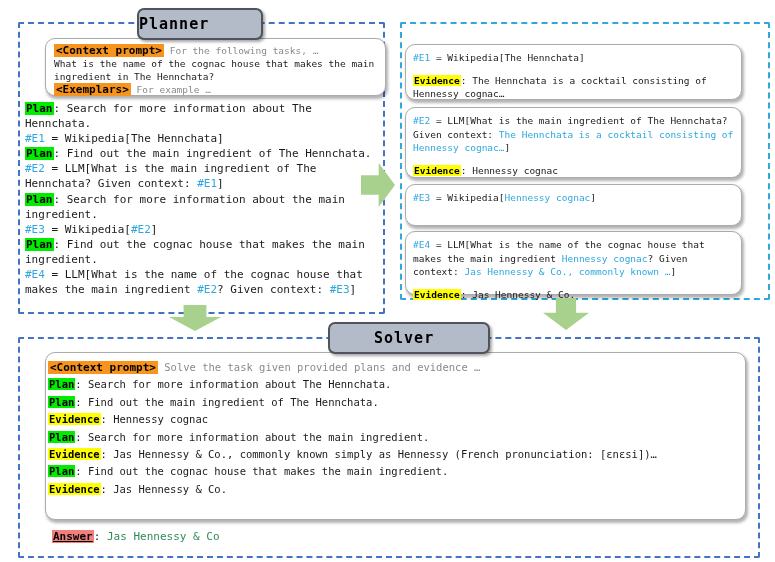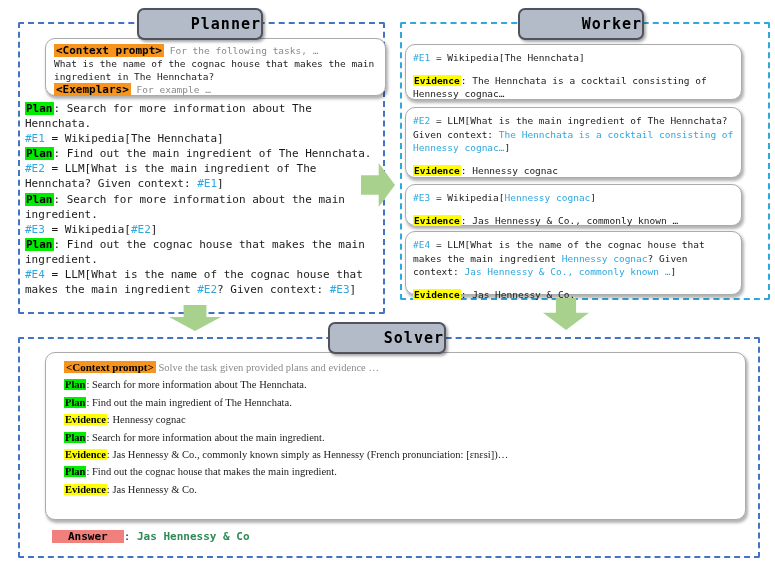--- a/index.html
+++ b/index.html
@@ -21,55 +21,55 @@
     font-family:"DejaVu Sans Mono",monospace;color:#1a1a1a;
   }
   .dashed-box{position:absolute;border:2px dashed var(--planner-border);border-radius:2px;background:transparent;}
   .box-planner{left:18px;top:22px;width:363px;height:288px;border-color:var(--planner-border);}
   .box-worker{left:400px;top:22px;width:366px;height:274px;border-color:var(--worker-border);}
   .box-solver{left:18px;top:337px;width:738px;height:217px;border-color:var(--solver-border);}
   .badge{
     position:absolute;z-index:3;background:var(--badge-bg);
     border:2px solid #50525c;border-radius:7px;
     box-shadow:2px 2px 3px rgba(0,0,0,0.35);
-    display:flex;align-items:center;justify-content:flex-end;
+    display:flex;align-items:center;justify-content:flex-start;
     font-weight:bold;font-size:15px;letter-spacing:1px;color:#000;
   }
   .badge-planner{left:137px;top:8px;width:122px;height:28px;}
   .badge-worker{left:518px;top:8px;width:122px;height:28px;}
-  .badge-solver{left:328px;top:322px;width:114px;height:28px;}
+  .badge-solver{left:328px;top:322px;width:114px;height:28px;padding-left:44px;}
   .card{
     position:absolute;z-index:2;background:#ffffff;
     border:1.5px solid #ababab;border-radius:10px;
     box-shadow:1.5px 2.5px 3px rgba(0,0,0,0.30);
   }
   .tline{white-space:pre-wrap;word-break:normal;}
   
   .sg-plain{color:#1a1a1a;}
   .sg-gray{color:#8a8a8a;}
   .sg-cyan{color:var(--cyan);}
-  .sg-ans{color:var(--ans-green);font-weight:bold;}
+  .sg-ans{color:var(--ans-green);font-weight:normal;}
   .sg-o{background:var(--hl-orange);font-weight:bold;font-size:11px;padding:0 2px;color:#000;}
   .sg-g{background:var(--hl-green);font-weight:bold;padding:0 1px;color:#000;}
   .sg-y{background:var(--hl-yellow);font-weight:bold;padding:0 1px;color:#000;}
-  .sg-r{background:var(--hl-red);font-weight:bold;padding:0 16px;color:#000;}
+  .sg-r{background:var(--hl-red);font-weight:bold;padding:0 1px;color:#000;text-decoration:underline;}
   
   .context-card{left:45px;top:38px;width:341px;height:58px;padding:5px 8px;box-sizing:border-box;
     font-size:9.5px;line-height:13px;}
   .planner-steps{position:absolute;left:25px;top:101px;width:352px;font-size:11px;line-height:15.1px;z-index:1;}
   
   .wcard{left:405px;width:337px;padding:6px 7px;box-sizing:border-box;font-size:9.5px;line-height:13.5px;}
   .wcard .ev{margin-top:9px;}
   .wcard1{top:44px;height:56px;}
   .wcard2{top:107px;height:71px;}
   .wcard3{top:184px;height:42px;}
   .wcard4{top:231px;height:64px;}
   
-  .solver-card{left:45px;top:352px;width:701px;height:168px;padding:6px 18px;box-sizing:border-box;
-    font-size:10.5px;line-height:17.4px;font-family:Liberation Serif, serif;}
+  .solver-card{left:45px;top:352px;width:701px;height:168px;padding:6px 2px;box-sizing:border-box;
+    font-size:10.5px;line-height:17.4px;}
   .answer-line{position:absolute;left:52px;top:529px;font-size:11px;line-height:15px;z-index:2;}
   
   .arrow{position:absolute;background:var(--arrow-green);z-index:4;}
   .arrow-right{left:361px;top:163px;width:34px;height:44px;
     clip-path:polygon(0 28%,52% 28%,52% 0,100% 50%,52% 100%,52% 72%,0 72%);}
   .arrow-down{clip-path:polygon(28% 0,72% 0,72% 46%,100% 46%,50% 100%,0 46%,28% 46%);}
   .arrow-down-left{left:169px;top:305px;width:52px;height:26px;}
   .arrow-down-right{left:543px;top:298px;width:46px;height:32px;}
 </style>
 </head>
@@ -95,34 +95,30 @@
     <div class="tline"><span class="sg-cyan">#E3</span><span class="sg-plain"> = Wikipedia[</span><span class="sg-cyan">#E2</span><span class="sg-plain">]</span></div>
     <div class="tline"><span class="sg-g">Plan</span><span class="sg-plain">: Find out the cognac house that makes the main ingredient.</span></div>
     <div class="tline"><span class="sg-cyan">#E4</span><span class="sg-plain"> = LLM[What is the name of the cognac house that makes the main ingredient </span><span class="sg-cyan">#E2</span><span class="sg-plain">? Given context: </span><span class="sg-cyan">#E3</span><span class="sg-plain">]</span></div>
   </div>
 
   <div class="arrow arrow-right"></div>
   <div class="arrow arrow-down arrow-down-left"></div>
   <div class="arrow arrow-down arrow-down-right"></div>
 
   <div class="dashed-box box-worker"></div>
-  <div class="badge badge-worker">
-    <span>Worker</span>
-  </div>
   <div class="card wcard wcard1">
     <div class="tline"><span class="sg-cyan">#E1</span><span class="sg-plain"> = Wikipedia[The Hennchata]</span></div>
     <div class="tline ev"><span class="sg-y">Evidence</span><span class="sg-plain">: The Hennchata is a cocktail consisting of Hennessy cognac…</span></div>
   </div>
   <div class="card wcard wcard2">
     <div class="tline"><span class="sg-cyan">#E2</span><span class="sg-plain"> = LLM[What is the main ingredient of The Hennchata? Given context: </span><span class="sg-cyan">The Hennchata is a cocktail consisting of Hennessy cognac…</span><span class="sg-plain">]</span></div>
     <div class="tline ev"><span class="sg-y">Evidence</span><span class="sg-plain">: Hennessy cognac</span></div>
   </div>
   <div class="card wcard wcard3">
     <div class="tline"><span class="sg-cyan">#E3</span><span class="sg-plain"> = Wikipedia[</span><span class="sg-cyan">Hennessy cognac</span><span class="sg-plain">]</span></div>
-    <div class="tline ev"><span class="sg-y">Evidence</span><span class="sg-plain">: Jas Hennessy &amp; Co., commonly known …</span></div>
   </div>
   <div class="card wcard wcard4">
     <div class="tline"><span class="sg-cyan">#E4</span><span class="sg-plain"> = LLM[What is the name of the cognac house that makes the main ingredient </span><span class="sg-cyan">Hennessy cognac</span><span class="sg-plain">? Given context: </span><span class="sg-cyan">Jas Hennessy &amp; Co., commonly known …</span><span class="sg-plain">]</span></div>
     <div class="tline ev"><span class="sg-y">Evidence</span><span class="sg-plain">: Jas Hennessy &amp; Co.</span></div>
   </div>
 
   <div class="dashed-box box-solver"></div>
   <div class="badge badge-solver">
     <span>Solver</span>
   </div>

